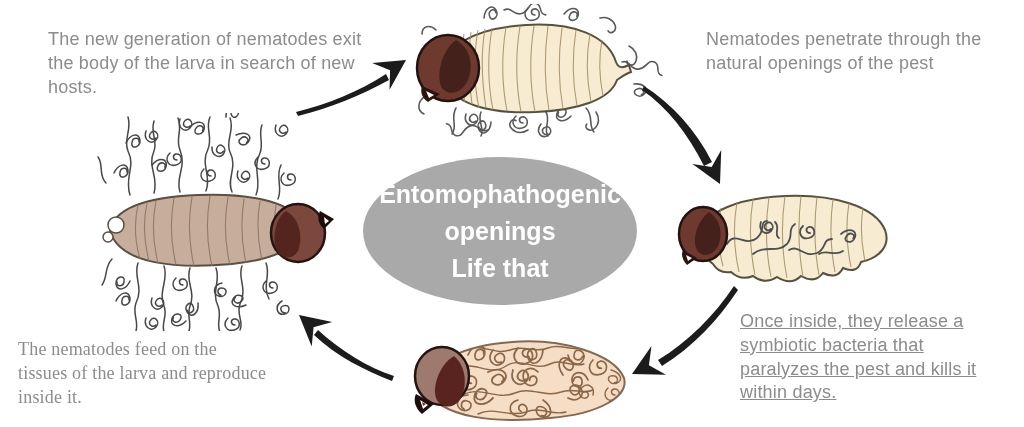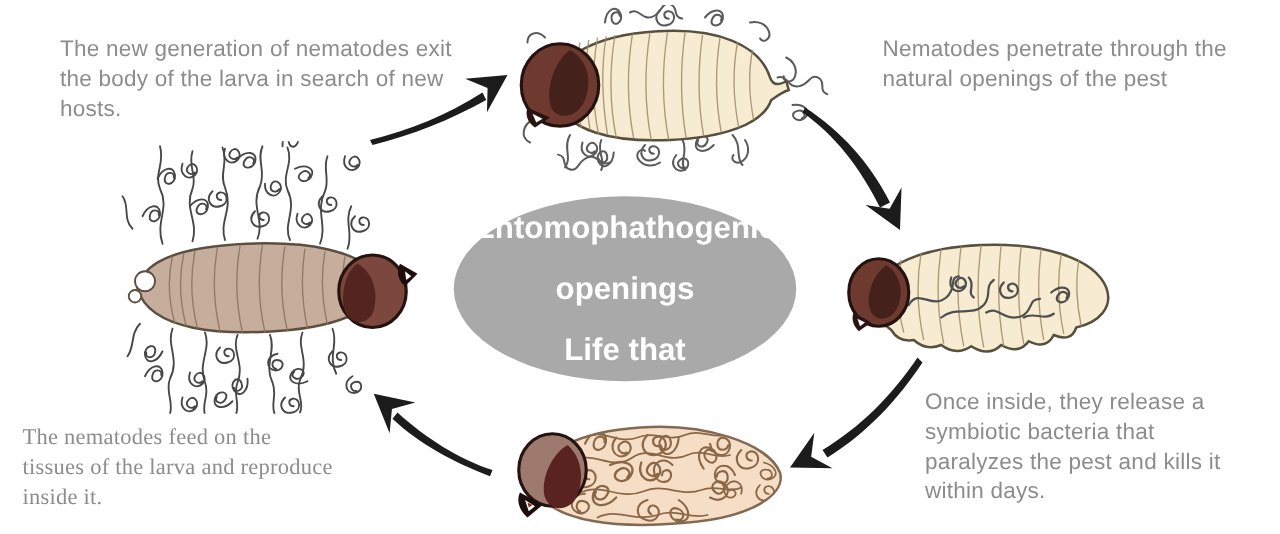--- a/index.html
+++ b/index.html
@@ -6,27 +6,27 @@
   .canvas{
     position:relative;width:1024px;height:427px;background:#ffffff;
     font-family:"Liberation Sans",sans-serif;overflow:hidden;
   }
   .caption{
     position:absolute;color:#8c8c8c;font-size:18px;line-height:1.32;
     letter-spacing:.2px;
   }
   .cap-exit{left:32px;top:28px;width:335px;margin-left:16px;}
   .cap-penetrate{left:706px;top:28px;width:320px;}
-  .cap-release{left:740px;top:310px;width:252px;}
+  .cap-release{left:740px;top:310px;width:252px;text-decoration:underline;}
   .cap-feed{left:18px;top:338px;width:252px;font-family:Liberation Serif, serif;}
   .hub{
     position:absolute;left:363px;top:157px;width:274px;height:148px;
     background:#a9a9a9;border-radius:50%;
     display:flex;flex-direction:column;align-items:center;justify-content:center;
-    color:#ffffff;font-weight:bold;font-size:25px;line-height:37px;text-align:center;gap:12px;
+    color:#ffffff;font-weight:bold;font-size:25px;line-height:37px;text-align:center;
   }
   .art{position:absolute;}
   .larva-top{left:396px;top:4px;width:270px;height:135px;}
   .larva-right{left:663px;top:186px;width:260px;height:110px;}
   .larva-bottom{left:398px;top:330px;width:258px;height:97px;}
   .larva-left{left:86px;top:113px;width:258px;height:218px;}
   .arrow1{left:292px;top:46px;width:120px;height:70px;}
   .arrow2{left:638px;top:80px;width:95px;height:118px;}
   .arrow3{left:614px;top:282px;width:126px;height:106px;}
   .arrow4{left:284px;top:300px;width:114px;height:82px;}

